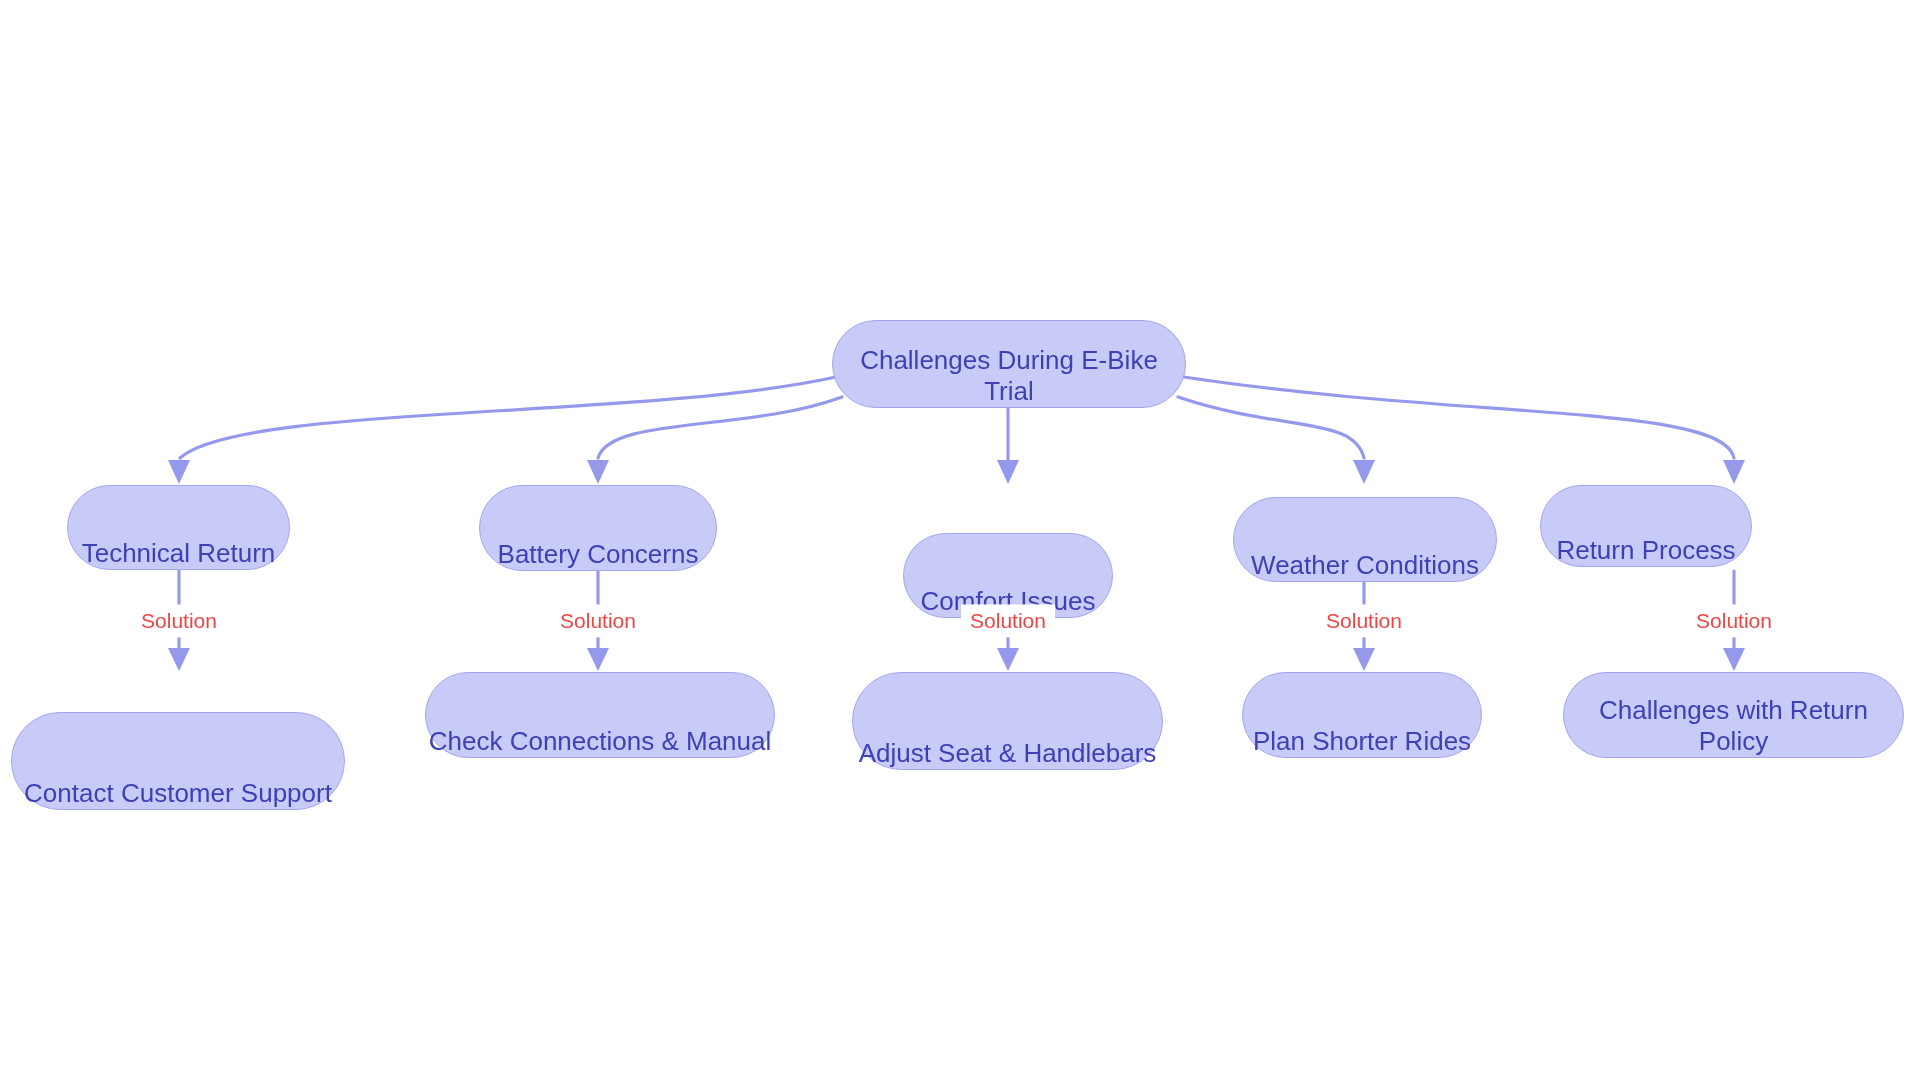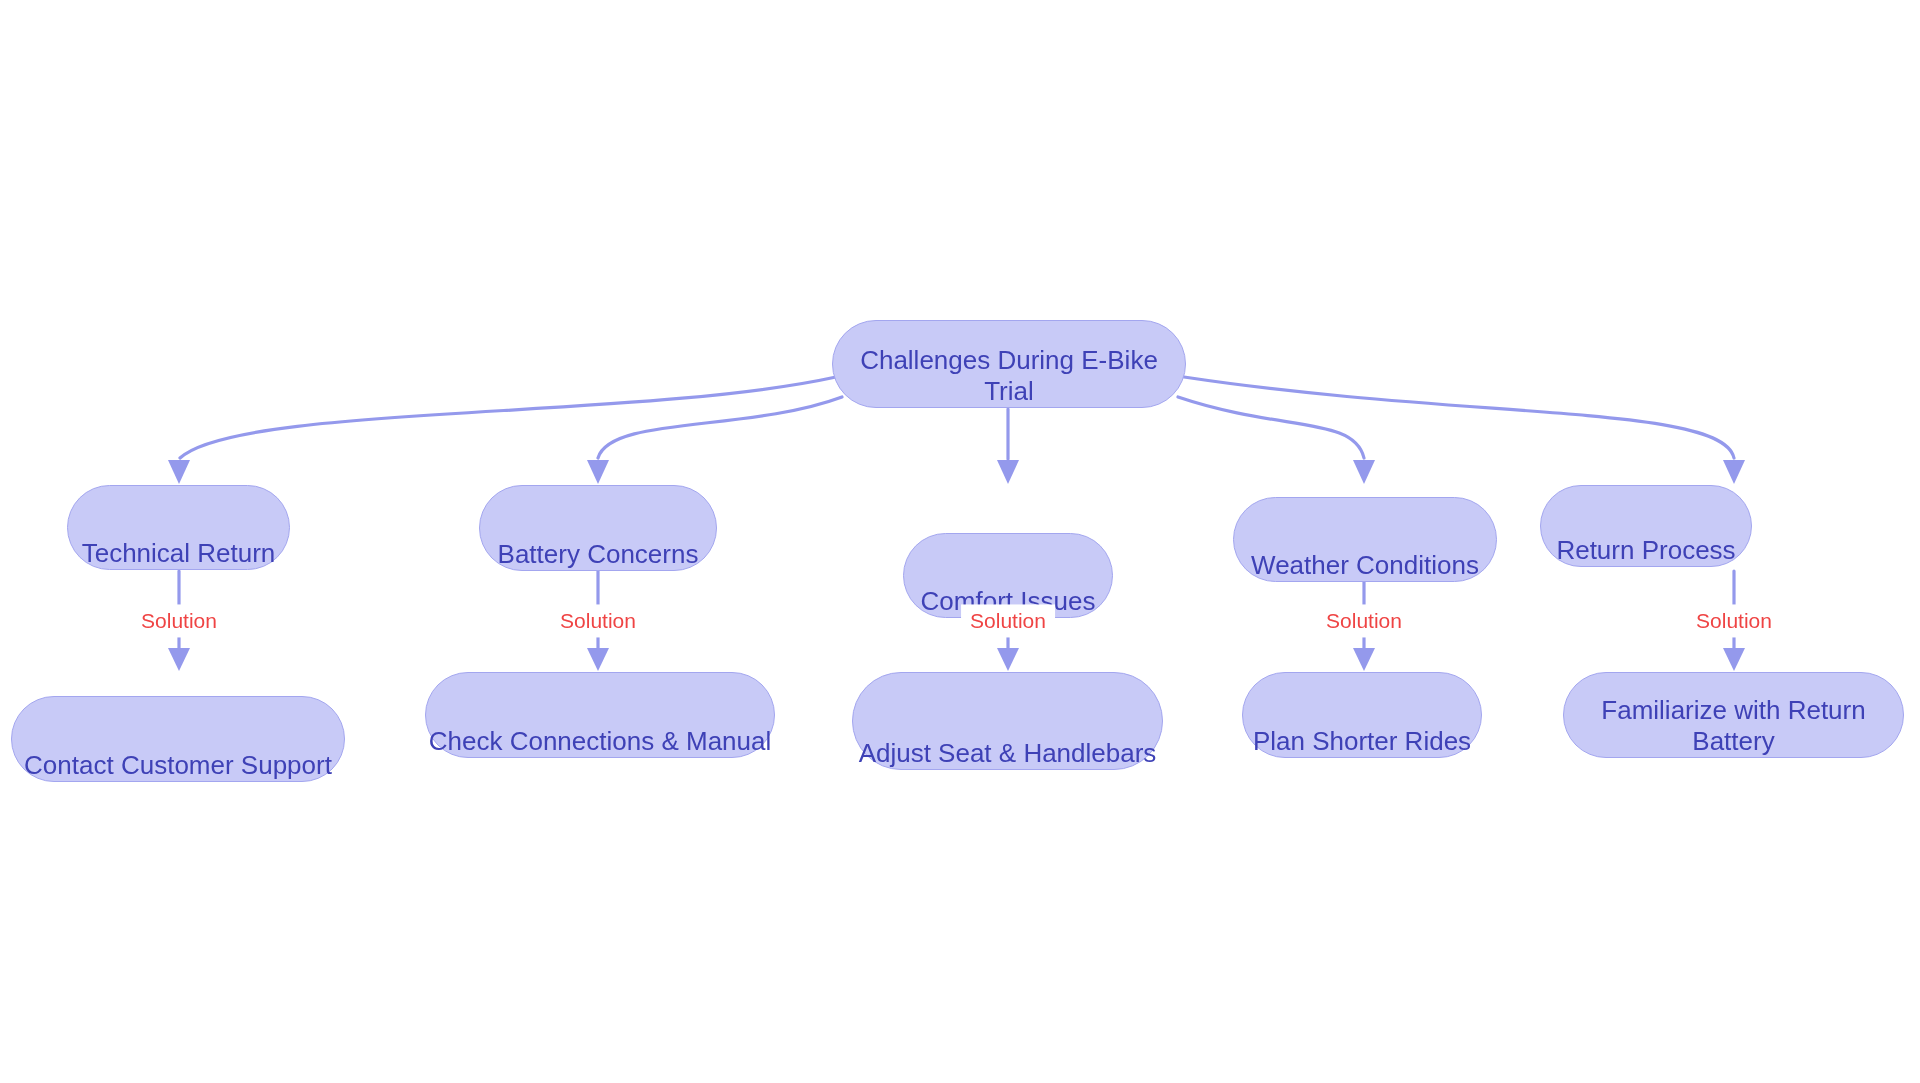--- a/index.html
+++ b/index.html
@@ -99,29 +99,29 @@
   <div class="node" style="left:1540px; top:485px; width:212px; height:82px;">
     <span>Return Process</span>
   </div>
 
   <div class="edge-label" style="left:179px; top:621px;">Solution</div>
   <div class="edge-label" style="left:598px; top:621px;">Solution</div>
   <div class="edge-label" style="left:1008px; top:621px;">Solution</div>
   <div class="edge-label" style="left:1364px; top:621px;">Solution</div>
   <div class="edge-label" style="left:1734px; top:621px;">Solution</div>
 
-  <div class="node" style="left:11px; top:696px; width:334px; height:86px;">
+  <div class="node" style="left:11px; top:712px; width:334px; height:98px;">
     <span>Contact Customer Support</span>
   </div>
   <div class="node" style="left:425px; top:672px; width:350px; height:86px;">
     <span>Check Connections &amp; Manual</span>
   </div>
   <div class="node" style="left:852px; top:672px; width:311px; height:98px;">
     <span>Adjust Seat &amp; Handlebars</span>
   </div>
   <div class="node" style="left:1242px; top:672px; width:240px; height:86px;">
     <span>Plan Shorter Rides</span>
   </div>
   <div class="node" style="left:1563px; top:672px; width:341px; height:86px;">
-    <span>Familiarize with Return Battery</span>
+    <span>Challenges with Return Policy</span>
   </div>
 
 </div>
 
 </body></html>

